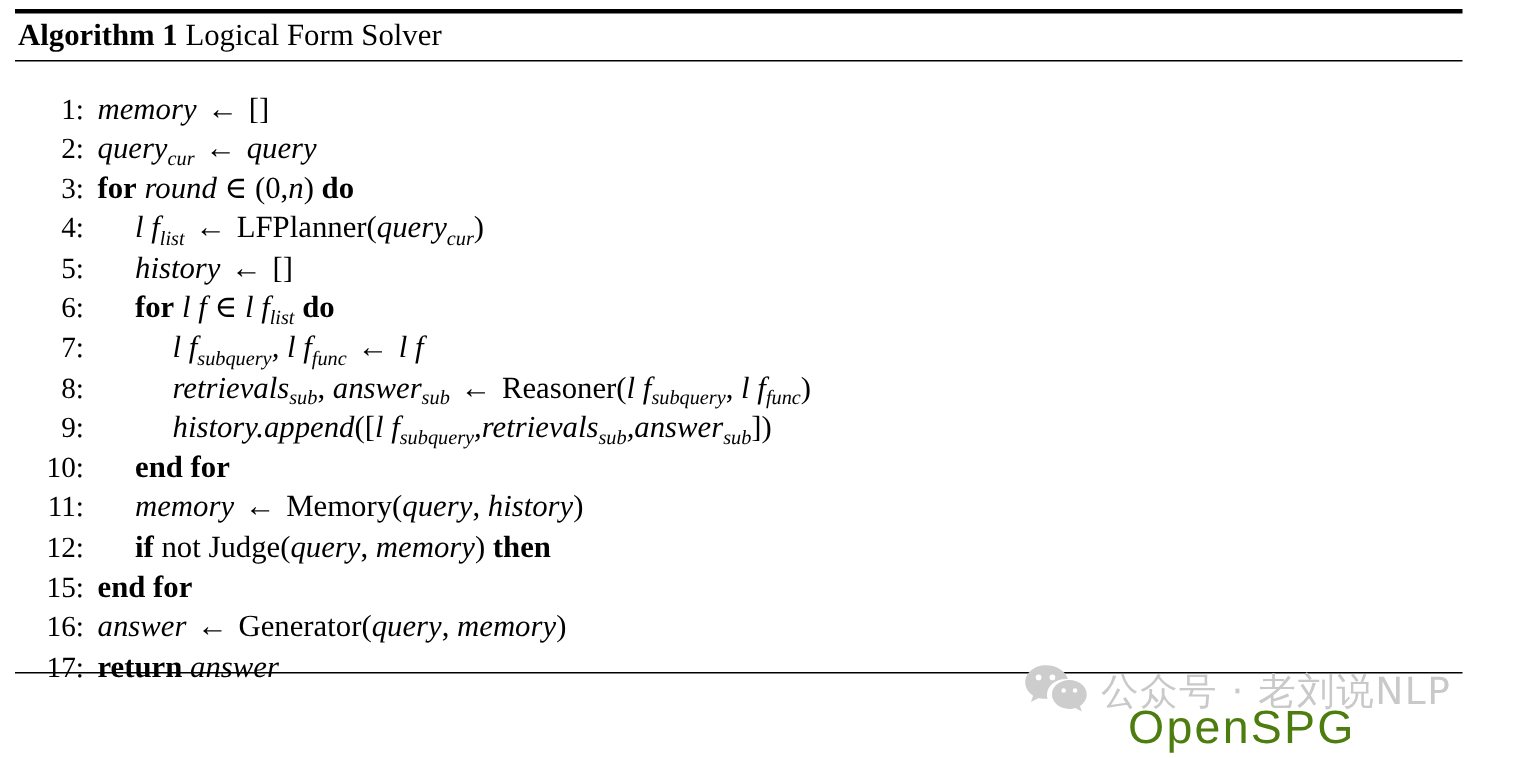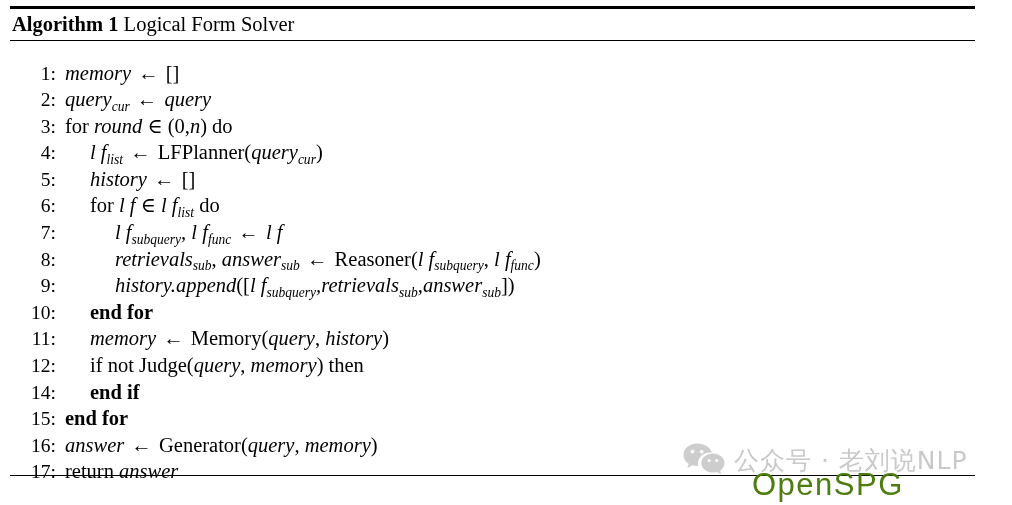--- a/index.html
+++ b/index.html
@@ -68,21 +68,21 @@
   .code {
     flex: 1 1 auto;
     margin-top: 14px;
   }
   
   .ind0 { padding-left: 0px; }
   .ind1 { padding-left: 25px; }
   .ind2 { padding-left: 50px; }
 
   .it { font-style: italic; }
-  .bf { font-weight: normal; font-style: normal; }
+  .bf { font-weight: bold; font-style: normal; }
   .rm { font-style: normal; }
   sub {
     font-style: italic;
     font-size: 0.66em;
     vertical-align: baseline;
     position: relative;
     top: 0.33em;
     line-height: 0;
     text-align: right;
   }
@@ -187,24 +187,20 @@
       <span class="lineno">11:</span>
       <span class="code ind1"><span class="it">memory</span> <span class="arrow">←</span> <span class="rm">Memory(</span><span class="it">query</span><span class="rm">,</span> <span class="it">history</span><span class="rm">)</span></span>
     </div>
 
     <div class="line">
       <span class="lineno">12:</span>
       <span class="code ind1"><span class="bf">if</span> <span class="rm">not Judge(</span><span class="it">query</span><span class="rm">,</span> <span class="it">memory</span><span class="rm">)</span> <span class="bf">then</span></span>
     </div>
 
 
-    <div class="line">
-      <span class="lineno">14:</span>
-      <span class="code ind1" style="font-weight:bold;">end if</span>
-    </div>
 
     <div class="line">
       <span class="lineno">15:</span>
       <span class="code ind0" style="font-weight:bold;">end for</span>
     </div>
 
     <div class="line">
       <span class="lineno">16:</span>
       <span class="code ind0"><span class="it">answer</span> <span class="arrow">←</span> <span class="rm">Generator(</span><span class="it">query</span><span class="rm">,</span> <span class="it">memory</span><span class="rm">)</span></span>
     </div>

